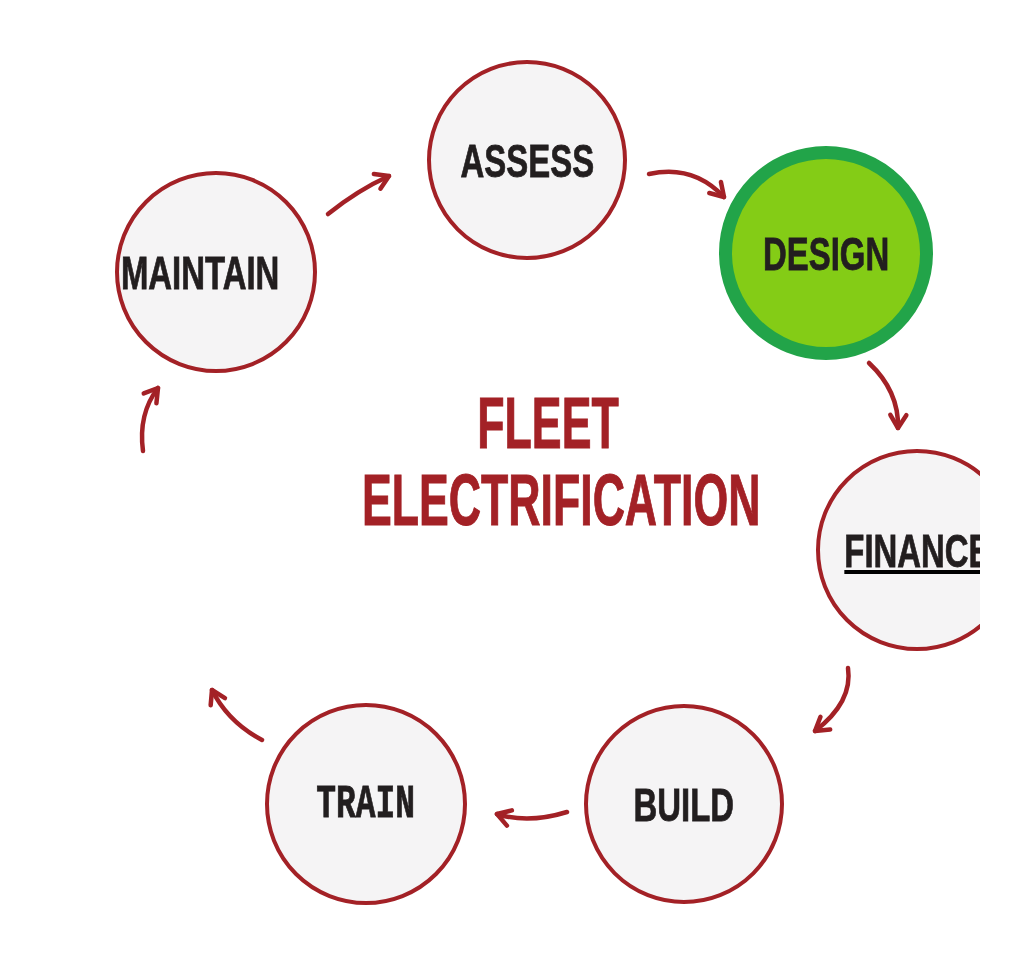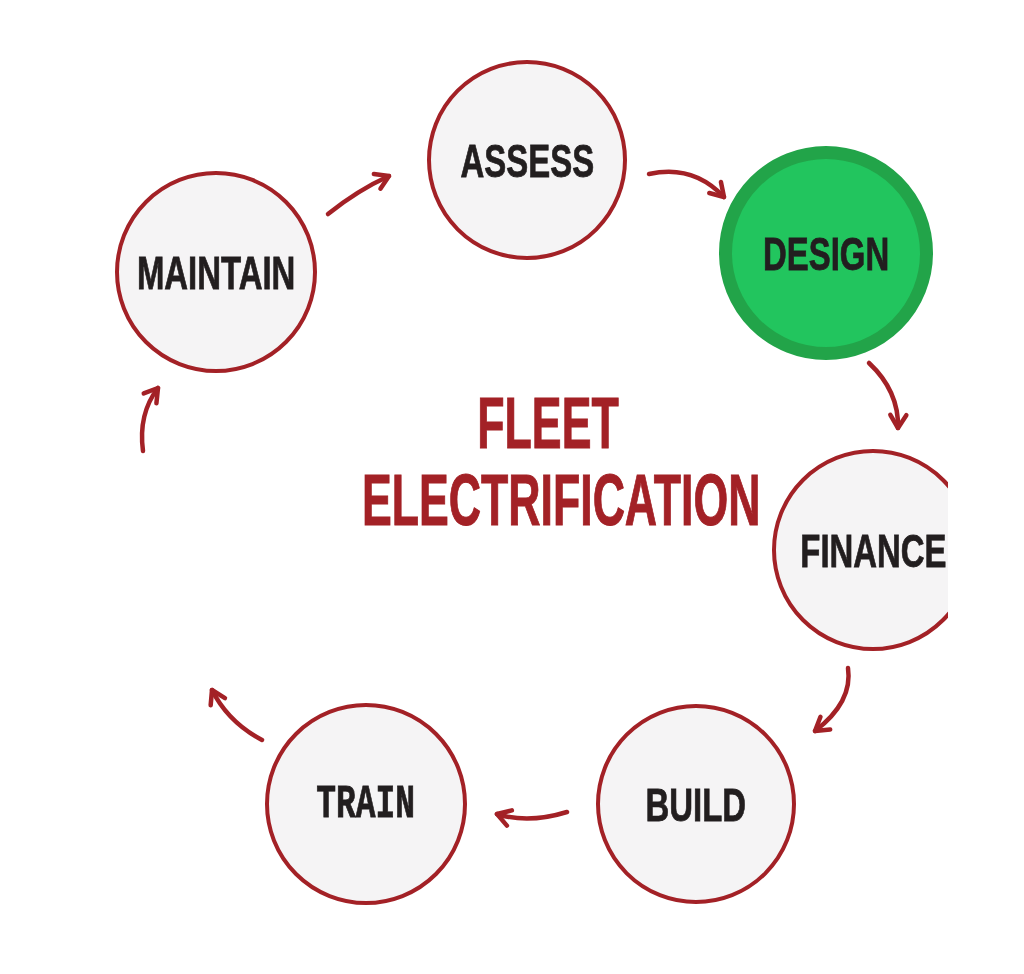--- a/index.html
+++ b/index.html
@@ -3,20 +3,21 @@
 <meta charset="utf-8">
 <style>
   html, body { margin: 0; padding: 0; background: #ffffff; }
   .canvas {
     position: relative;
     width: 948px;
     height: 974px;
     background: var(--background, #ffffff);
     font-family: "Liberation Sans", sans-serif;
     overflow: hidden;
+    padding-left: 32px;
   }
   .arrows {
     position: absolute;
     left: 0; top: 0;
     width: 1024px; height: 974px;
     pointer-events: none;
   }
   .arrow {
     fill: none;
     stroke: var(--red, #a32126);
@@ -35,21 +36,21 @@
     border-radius: 50%;
     border: 4px solid var(--red, #a32126);
     background: var(--circle-fill, #f5f4f5);
     display: flex;
     align-items: center;
     justify-content: center;
     box-sizing: border-box;
   }
   .stage--highlighted {
     border: 13px solid var(--green, #22a449);
-    background: #22c55e;
+    background: #84cc16;
   }
   .stage-label {
     font-weight: 700;
     font-size: 47px;
     line-height: 1;
     color: var(--label, #221e1f);
     letter-spacing: 0px;
     white-space: nowrap;
     transform: scaleX(0.70);
     transform-origin: 50% 50%;
@@ -67,25 +68,25 @@
     line-height: 77px;
     letter-spacing: 0px;
     transform: scaleX(0.62);
     transform-origin: 50% 0%;
     -webkit-text-stroke: 1px currentColor;
     white-space: nowrap;
   }
   
   #stage-assess   { left: 427px; top:  60px; width: 200px; height: 200px; }
   #stage-design   { left: 719px; top: 146px; width: 214px; height: 214px; }
-  #stage-finance  { left: 772px; top: 449px; width: 202px; height: 202px; }
-  #stage-build    { left: 596px; top: 704px; width: 200px; height: 200px; }
+  #stage-finance  { left: 816px; top: 449px; width: 202px; height: 202px; text-decoration: underline; }
+  #stage-build    { left: 584px; top: 704px; width: 200px; height: 200px; }
   #stage-train    { left: 265px; top: 703px; width: 202px; height: 202px; font-family: Liberation Mono, monospace; }
   #stage-operate  { left:  63px; top: 468px; width: 202px; height: 202px; }
-  #stage-maintain { left: 115px; top: 171px; width: 202px; height: 202px; }
+  #stage-maintain { left: 115px; top: 171px; width: 202px; height: 202px; justify-content: flex-end; }
 </style>
 </head>
 <body>
 
 <div class="canvas">
 
   <svg class="arrows" viewBox="0 0 1024 974" aria-hidden="true">
     <defs>
       <marker id="ah" markerUnits="userSpaceOnUse" markerWidth="36" markerHeight="36" viewBox="-18 -18 36 36" refX="0" refY="0" orient="auto">
         <path class="arrowhead" d="M -13 -8 L 0 0 L -13 8"></path>

